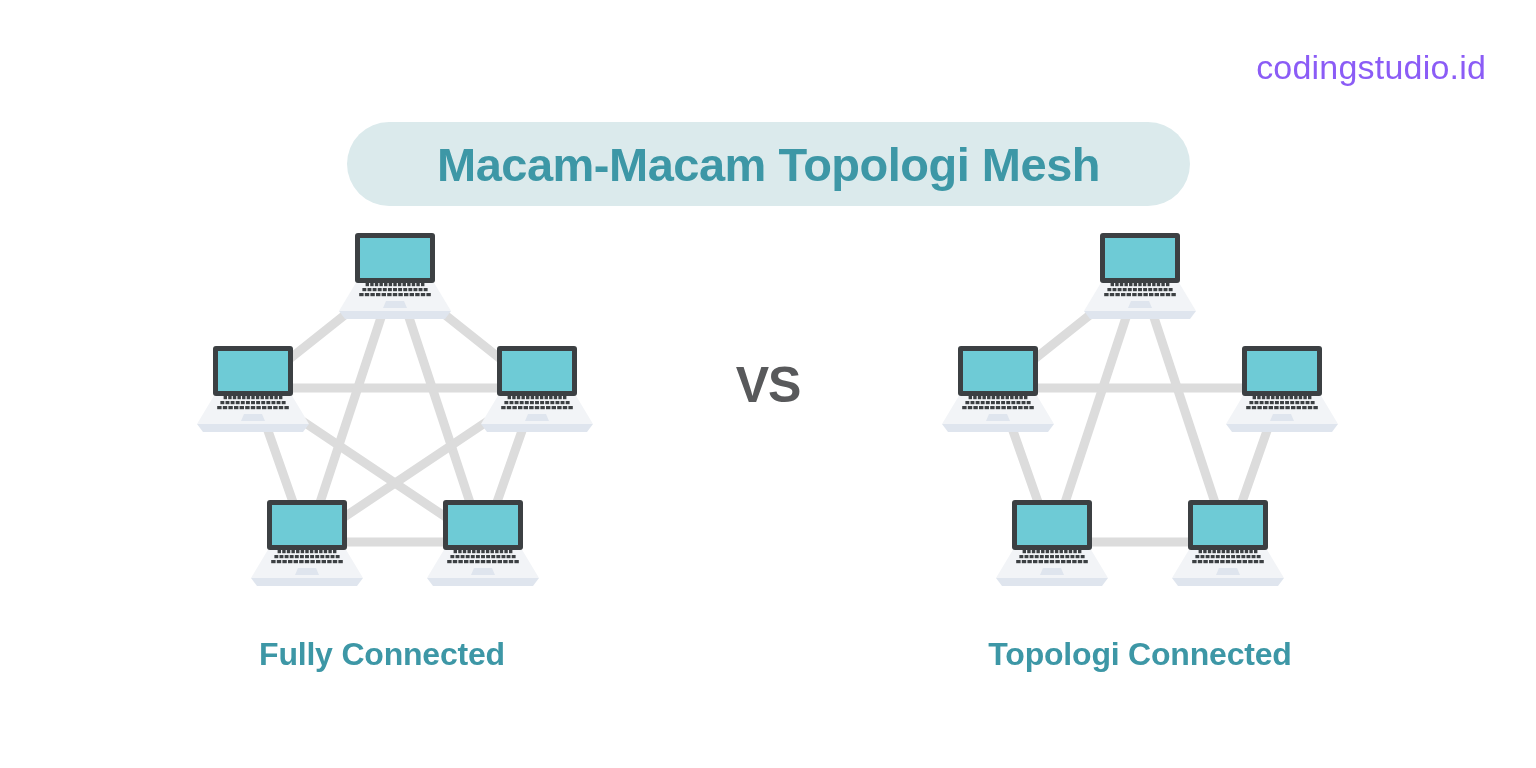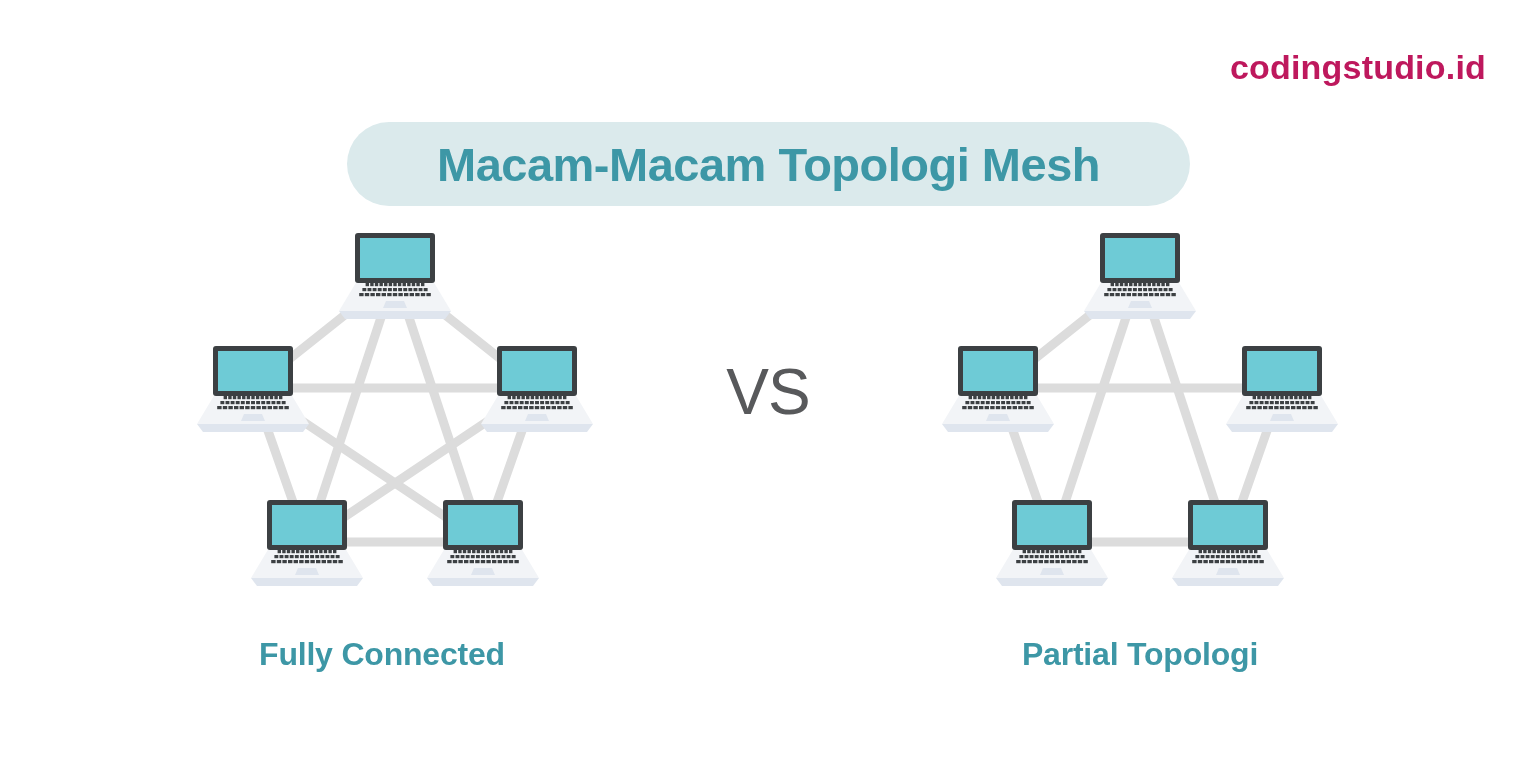--- a/index.html
+++ b/index.html
@@ -14,23 +14,23 @@
     overflow: hidden;
     position: relative;
   }
 
   
   #brand-logo {
     position: absolute;
     top: 50px;
     right: 50px;
     font-size: 34px;
-    font-weight: 700;
+    font-weight: 400;
     letter-spacing: 0.2px;
-    color: #be185d;
+    color: #8b5cf6;
     line-height: 1;
     white-space: nowrap;
   }
 
   
   #title-pill {
     position: absolute;
     left: 347px;
     top: 122px;
     width: 843px;
@@ -49,22 +49,22 @@
     white-space: nowrap;
   }
 
   
   #vs-label {
     position: absolute;
     left: 0;
     top: 360px;
     width: 1536px;
     text-align: center;
-    font-size: 64px;
-    font-weight: 400;
+    font-size: 50px;
+    font-weight: 700;
     color: #58595b;
     line-height: 1;
     letter-spacing: -1px;
   }
 
   
   .diagram-panel {
     position: absolute;
     top: 230px;
     width: 400px;
@@ -616,13 +616,13 @@
             <rect x="31.40" y="18.00" width="4.40" height="3.2" fill="#3c4043"></rect>
           </g>
           <rect x="-40" y="-42" width="80" height="50" rx="3" fill="#3c4043"></rect>
           <rect x="-35" y="-37" width="70" height="40" fill="#6ecbd6"></rect>
         </g>
       </g>
     </svg>
 </div>
 
 <div class="caption" id="caption-fully">Fully Connected</div>
-<div class="caption" id="caption-partial">Partial Topologi</div>
+<div class="caption" id="caption-partial">Topologi Connected</div>
 
 </body></html>

